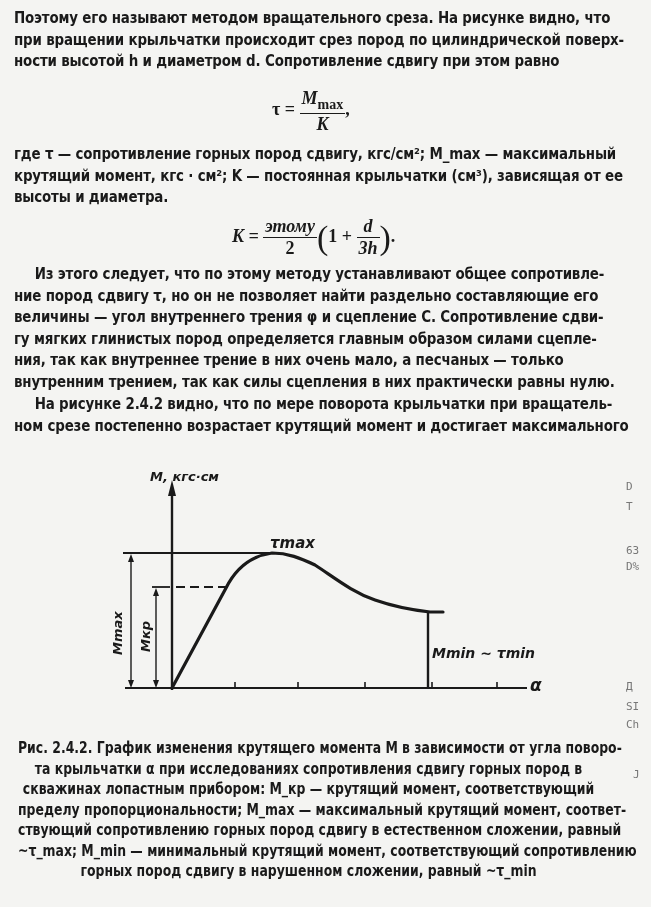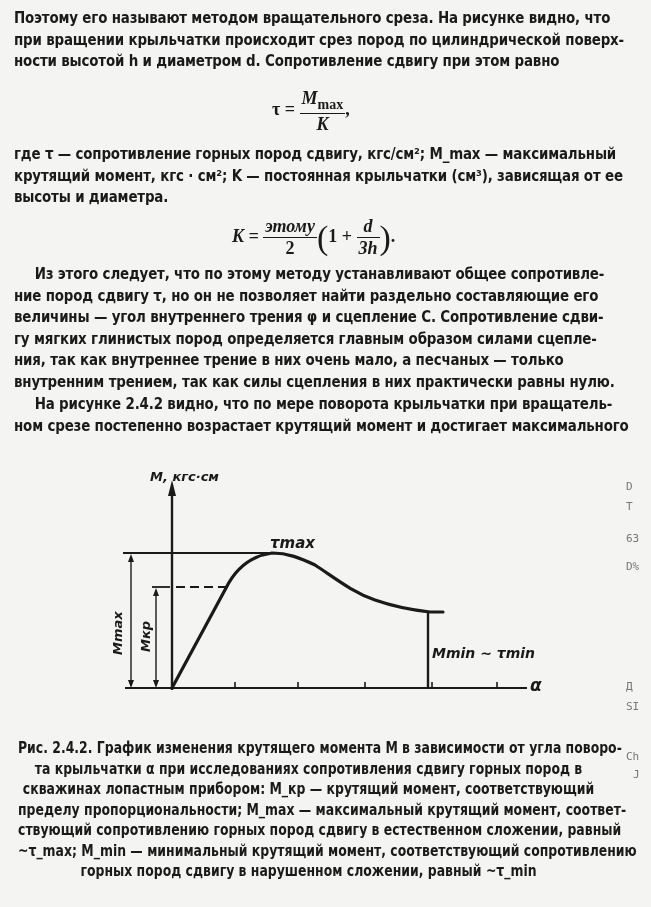--- a/index.html
+++ b/index.html
@@ -131,26 +131,26 @@
   <path d="M172,688 L226,588 C236,568 250,556 272,553 C288,553 300,558 315,565 C335,578 352,592 375,600 C395,607 412,610 430,612 L443,612" fill="none" stroke="#1a1a1a" stroke-width="3.2" stroke-linecap="round"></path>
   <text x="270" y="548" font-size="15">τmax</text>
 
   <line x1="428" y1="613" x2="428" y2="688" stroke="#1a1a1a" stroke-width="2.4"></line>
   <text x="432" y="658" font-size="14">Mmin ~ τmin</text>
 </svg>
 
 <div>
   <span class="noise" style="left:626px; top:480px;">D</span>
   <span class="noise" style="left:626px; top:500px;">T</span>
-  <span class="noise" style="left:626px; top:532px;">63</span>
+  <span class="noise" style="left:626px; top:544px;">63</span>
   <span class="noise" style="left:626px; top:540px;margin-left:28px;">Sd</span>
   <span class="noise" style="left:626px; top:560px;">D%</span>
   <span class="noise" style="left:626px; top:680px;">Д</span>
   <span class="noise" style="left:626px; top:700px;">SI</span>
-  <span class="noise" style="left:626px; top:718px;margin-top:32px;">Ch</span>
+  <span class="noise" style="left:626px; top:718px;">Ch</span>
   <span class="noise" style="left:633px; top:768px;">J</span>
 </div>
 
 <div class="caption" style="top:738px;">
   <span class="line" style="text-align:left;">Рис. 2.4.2. График изменения крутящего момента M в зависимости от угла поворо-</span>
   <span class="line">та крыльчатки α при исследованиях сопротивления сдвигу горных пород в</span>
   <span class="line">скважинах лопастным прибором: M_кр — крутящий момент, соответствующий</span>
   <span class="line">пределу пропорциональности; M_max — максимальный крутящий момент, соответ-</span>
   <span class="line">ствующий сопротивлению горных пород сдвигу в естественном сложении, равный</span>
   <span class="line">~τ_max; M_min — минимальный крутящий момент, соответствующий сопротивлению</span>

